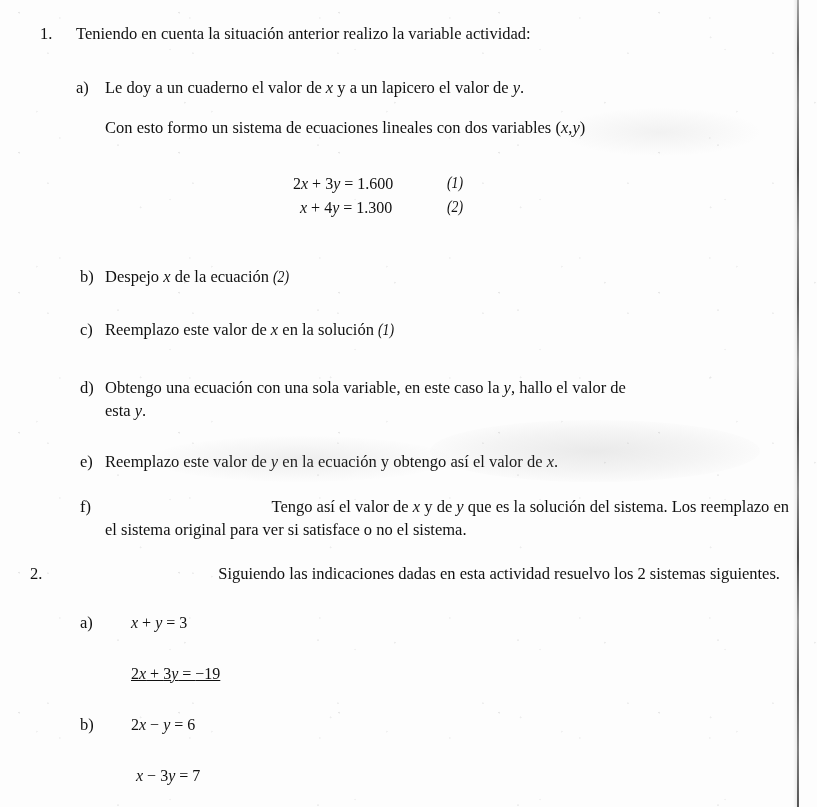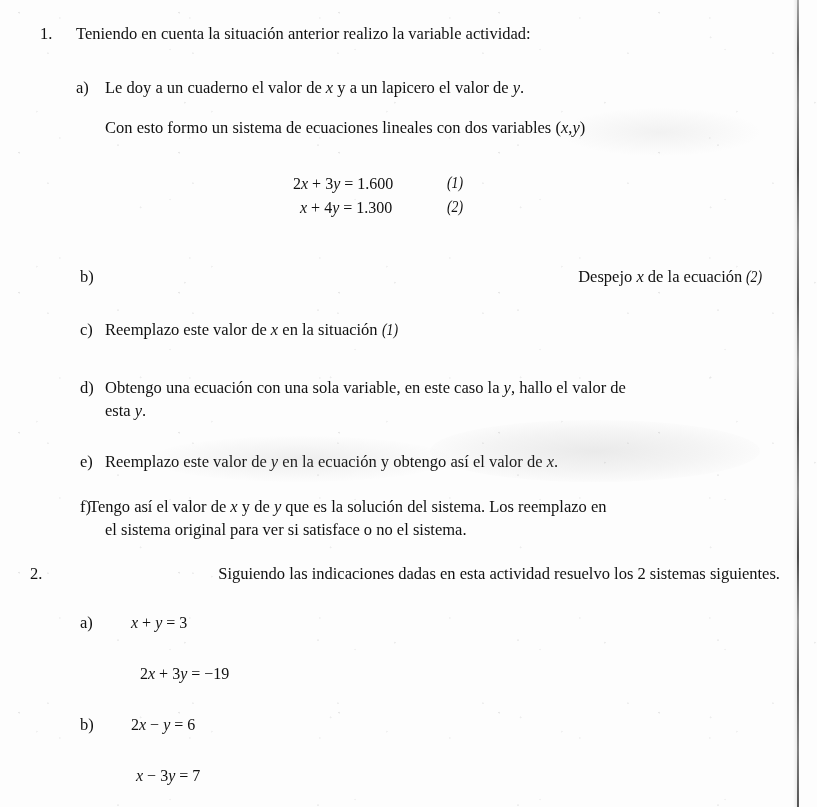--- a/index.html
+++ b/index.html
@@ -134,58 +134,58 @@
     <span>2</span><i class="v">x</i><span> + </span><span>3</span><i class="v">y</i><span> = </span><span>1.600</span>
   </div>
   <div class="eqnum" style="left:447px; top:171px;">(1)</div>
 
   <div class="eq" style="left:300px; top:196px;">
     <span></span><i class="v">x</i><span> + </span><span>4</span><i class="v">y</i><span> = </span><span>1.300</span>
   </div>
   <div class="eqnum" style="left:447px; top:195px;">(2)</div>
 
   <div class="marker" style="left:80px; top:265px;">b)</div>
-  <div class="para" style="left:105px; top:265px; width:660px;text-align:right;">
+  <div class="para" style="left:105px; top:265px; width:660px;">
     <span>Despejo </span><i class="v">x</i><span> de la ecuación </span><span class="eqnum" style="position:relative; left:0; top:0; display:inline-block;">(2)</span>
   </div>
 
   <div class="marker" style="left:80px; top:318px;">c)</div>
   <div class="para" style="left:105px; top:318px; width:660px;">
-    <span>Reemplazo este valor de </span><i class="v">x</i><span> en la situación </span><span class="eqnum" style="position:relative; left:0; top:0; display:inline-block;">(1)</span>
+    <span>Reemplazo este valor de </span><i class="v">x</i><span> en la solución </span><span class="eqnum" style="position:relative; left:0; top:0; display:inline-block;">(1)</span>
   </div>
 
   <div class="marker" style="left:80px; top:376px;">d)</div>
   <div class="para" style="left:105px; top:399px; width:670px;">
     <span>esta </span><i class="v">y</i><span>.</span>
   </div>
   <div class="para" style="left:105px; top:376px; width:670px;">
     <span>Obtengo una ecuación con una sola variable, en este caso la </span><i class="v">y</i><span>, hallo el valor de</span>
   </div>
 
   <div class="marker" style="left:80px; top:450px;">e)</div>
   <div class="para" style="left:105px; top:450px; width:670px;">
     <span>Reemplazo este valor de </span><i class="v">y</i><span> en la ecuación y obtengo así el valor de </span><i class="v">x</i><span>.</span>
   </div>
 
   <div class="marker" style="left:80px; top:495px;">f)</div>
-  <div class="para" style="left:89px; top:495px; width:670px;">
+  <div class="para" style="left:119px; top:495px; width:670px;text-align:right;">
     <span>Tengo así el valor de </span><i class="v">x</i><span> y de </span><i class="v">y</i><span> que es la solución del sistema.  Los reemplazo en</span>
   </div>
   <div class="para" style="left:105px; top:518px; width:670px;">el sistema original para ver si satisface o no el sistema.</div>
 
   <div class="marker" style="left:30px; top:562px;">2.</div>
   <div class="para" style="left:60px; top:562px; width:720px;text-align:right;">Siguiendo las indicaciones dadas en esta actividad resuelvo los 2 sistemas siguientes.</div>
 
   <div class="marker" style="left:80px; top:611px;">a)</div>
 
   <div class="eq" style="left:131px; top:611px;">
     <span></span><i class="v">x</i><span> + </span><span></span><i class="v">y</i><span> = </span><span>3</span>
   </div>
 
-  <div class="eq" style="left:140px; top:662px;">
+  <div class="eq" style="left:131px; top:662px;text-decoration:underline;">
     <span>2</span><i class="v">x</i><span> + </span><span>3</span><i class="v">y</i><span> = </span><span>−19</span>
   </div>
 
   <div class="marker" style="left:80px; top:713px;">b)</div>
 
   <div class="eq" style="left:131px; top:713px;">
     <span>2</span><i class="v">x</i><span> − </span><span></span><i class="v">y</i><span> = </span><span>6</span>
   </div>
 
   <div class="eq" style="left:136px; top:764px;">

